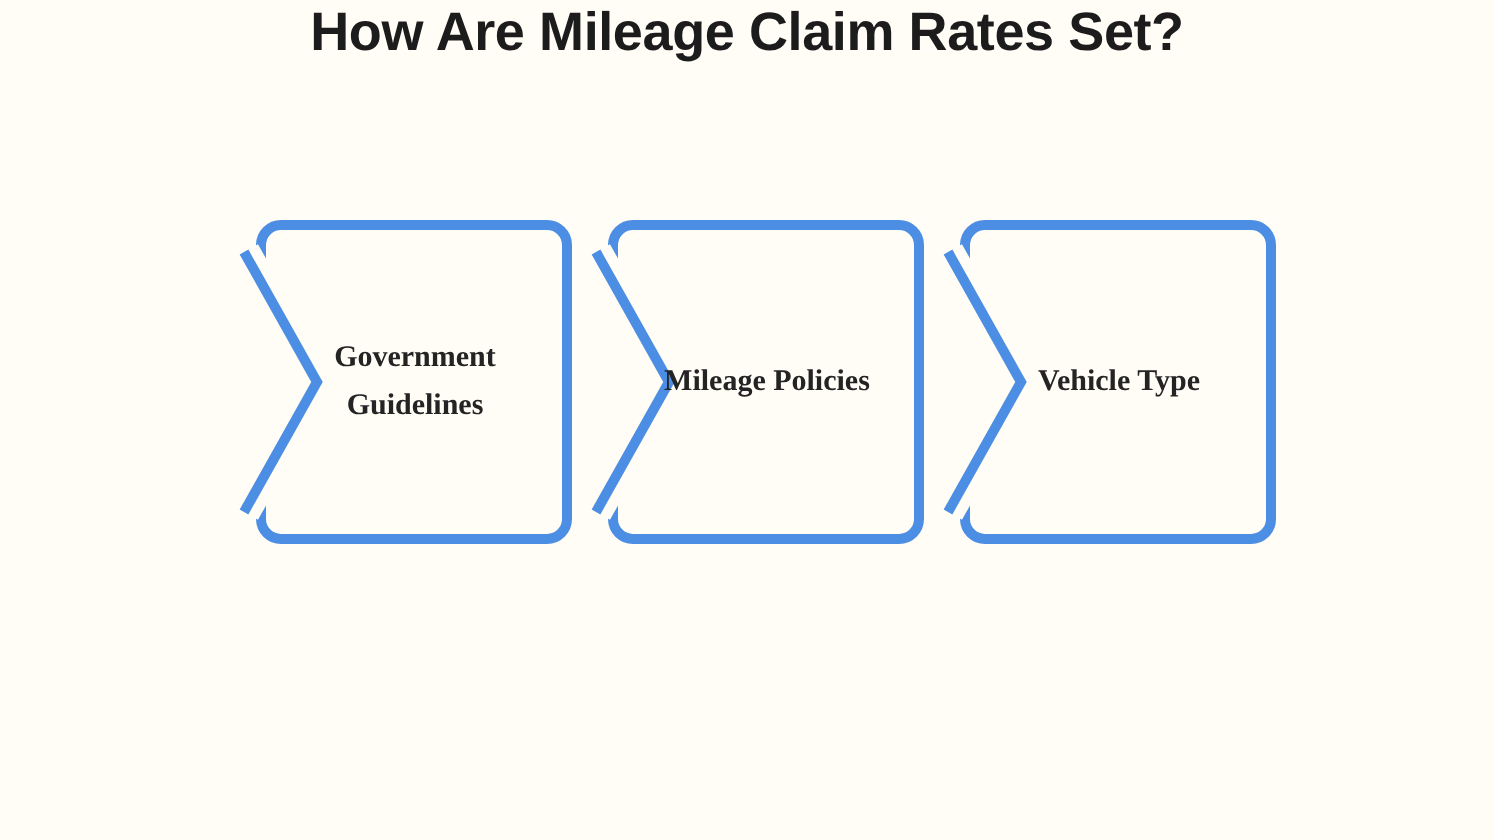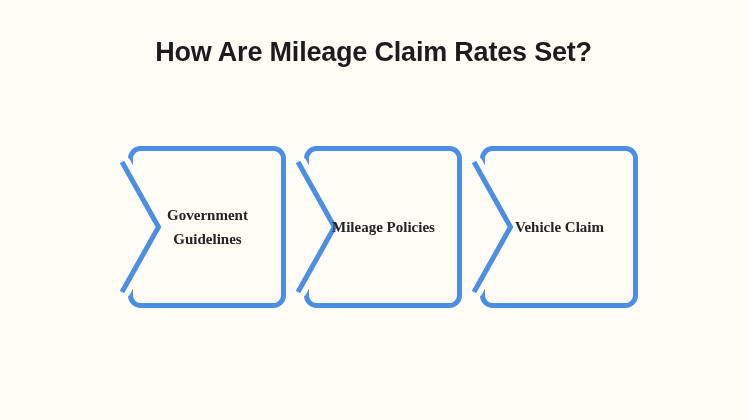--- a/index.html
+++ b/index.html
@@ -9,21 +9,20 @@
     --label-color:#242424;
   }
   *{margin:0;padding:0;box-sizing:border-box;}
   html,body{width:747px;height:420px;}
   body{
     background:var(--bg);
     font-family:"Liberation Sans","DejaVu Sans",sans-serif;
     overflow:hidden;
   }
   .title{
-    margin-top:36px;
     text-align:center;
     font-size:27px;
     font-weight:700;
     line-height:1.2;
     letter-spacing:-0.2px;
     color:var(--title-color);
   }
   .steps-row{
     margin-top:78px;
     display:flex;
@@ -106,16 +105,16 @@
     <div class="step-label">Mileage Policies</div>
   </div>
 
   <div class="step">
     <svg viewBox="0 0 176 162" aria-hidden="true">
       <rect class="box-border" x="20.5" y="2.5" width="153" height="157" rx="10" ry="10"></rect>
       <rect class="border-erase" x="12.5" y="28" width="16" height="106"></rect>
       <path class="chevron-erase" d="M 12 16 L 48.5 81 L 12 146"></path>
       <path class="chevron-line" d="M 12 16 L 48.5 81 L 12 146"></path>
     </svg>
-    <div class="step-label">Vehicle Claim</div>
+    <div class="step-label">Vehicle Type</div>
   </div>
 
 </div>
 
 </body></html>

